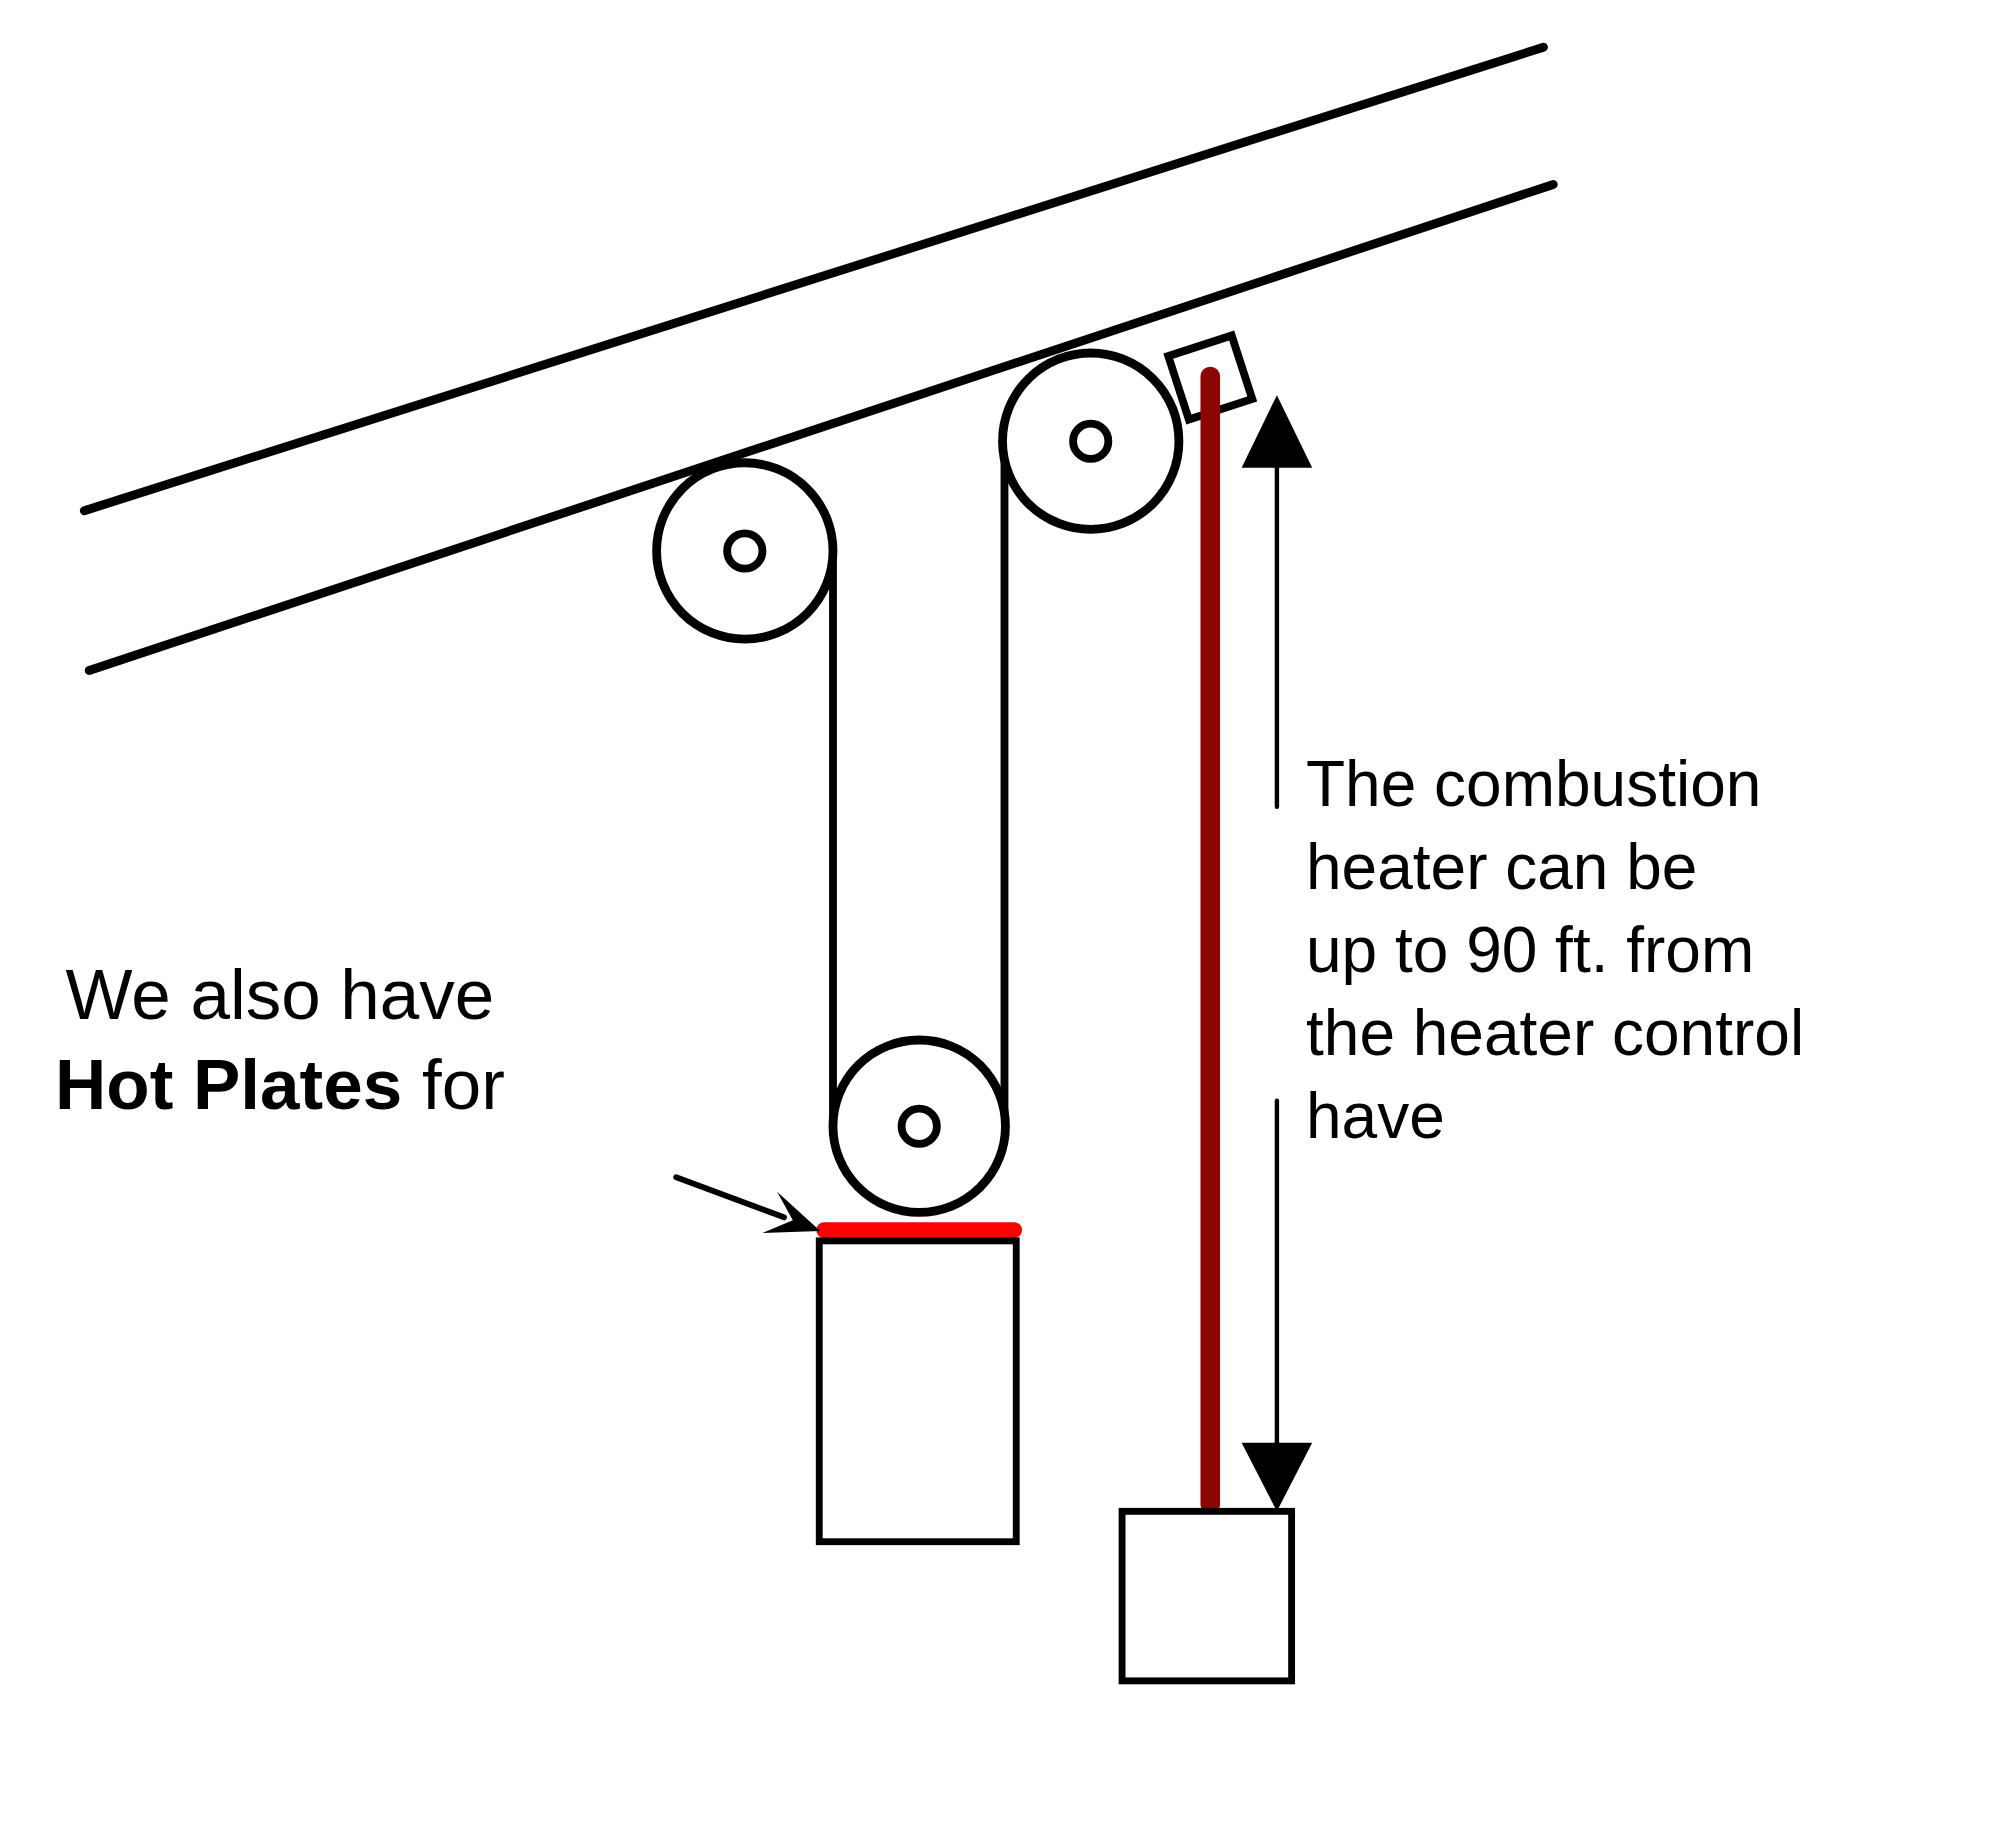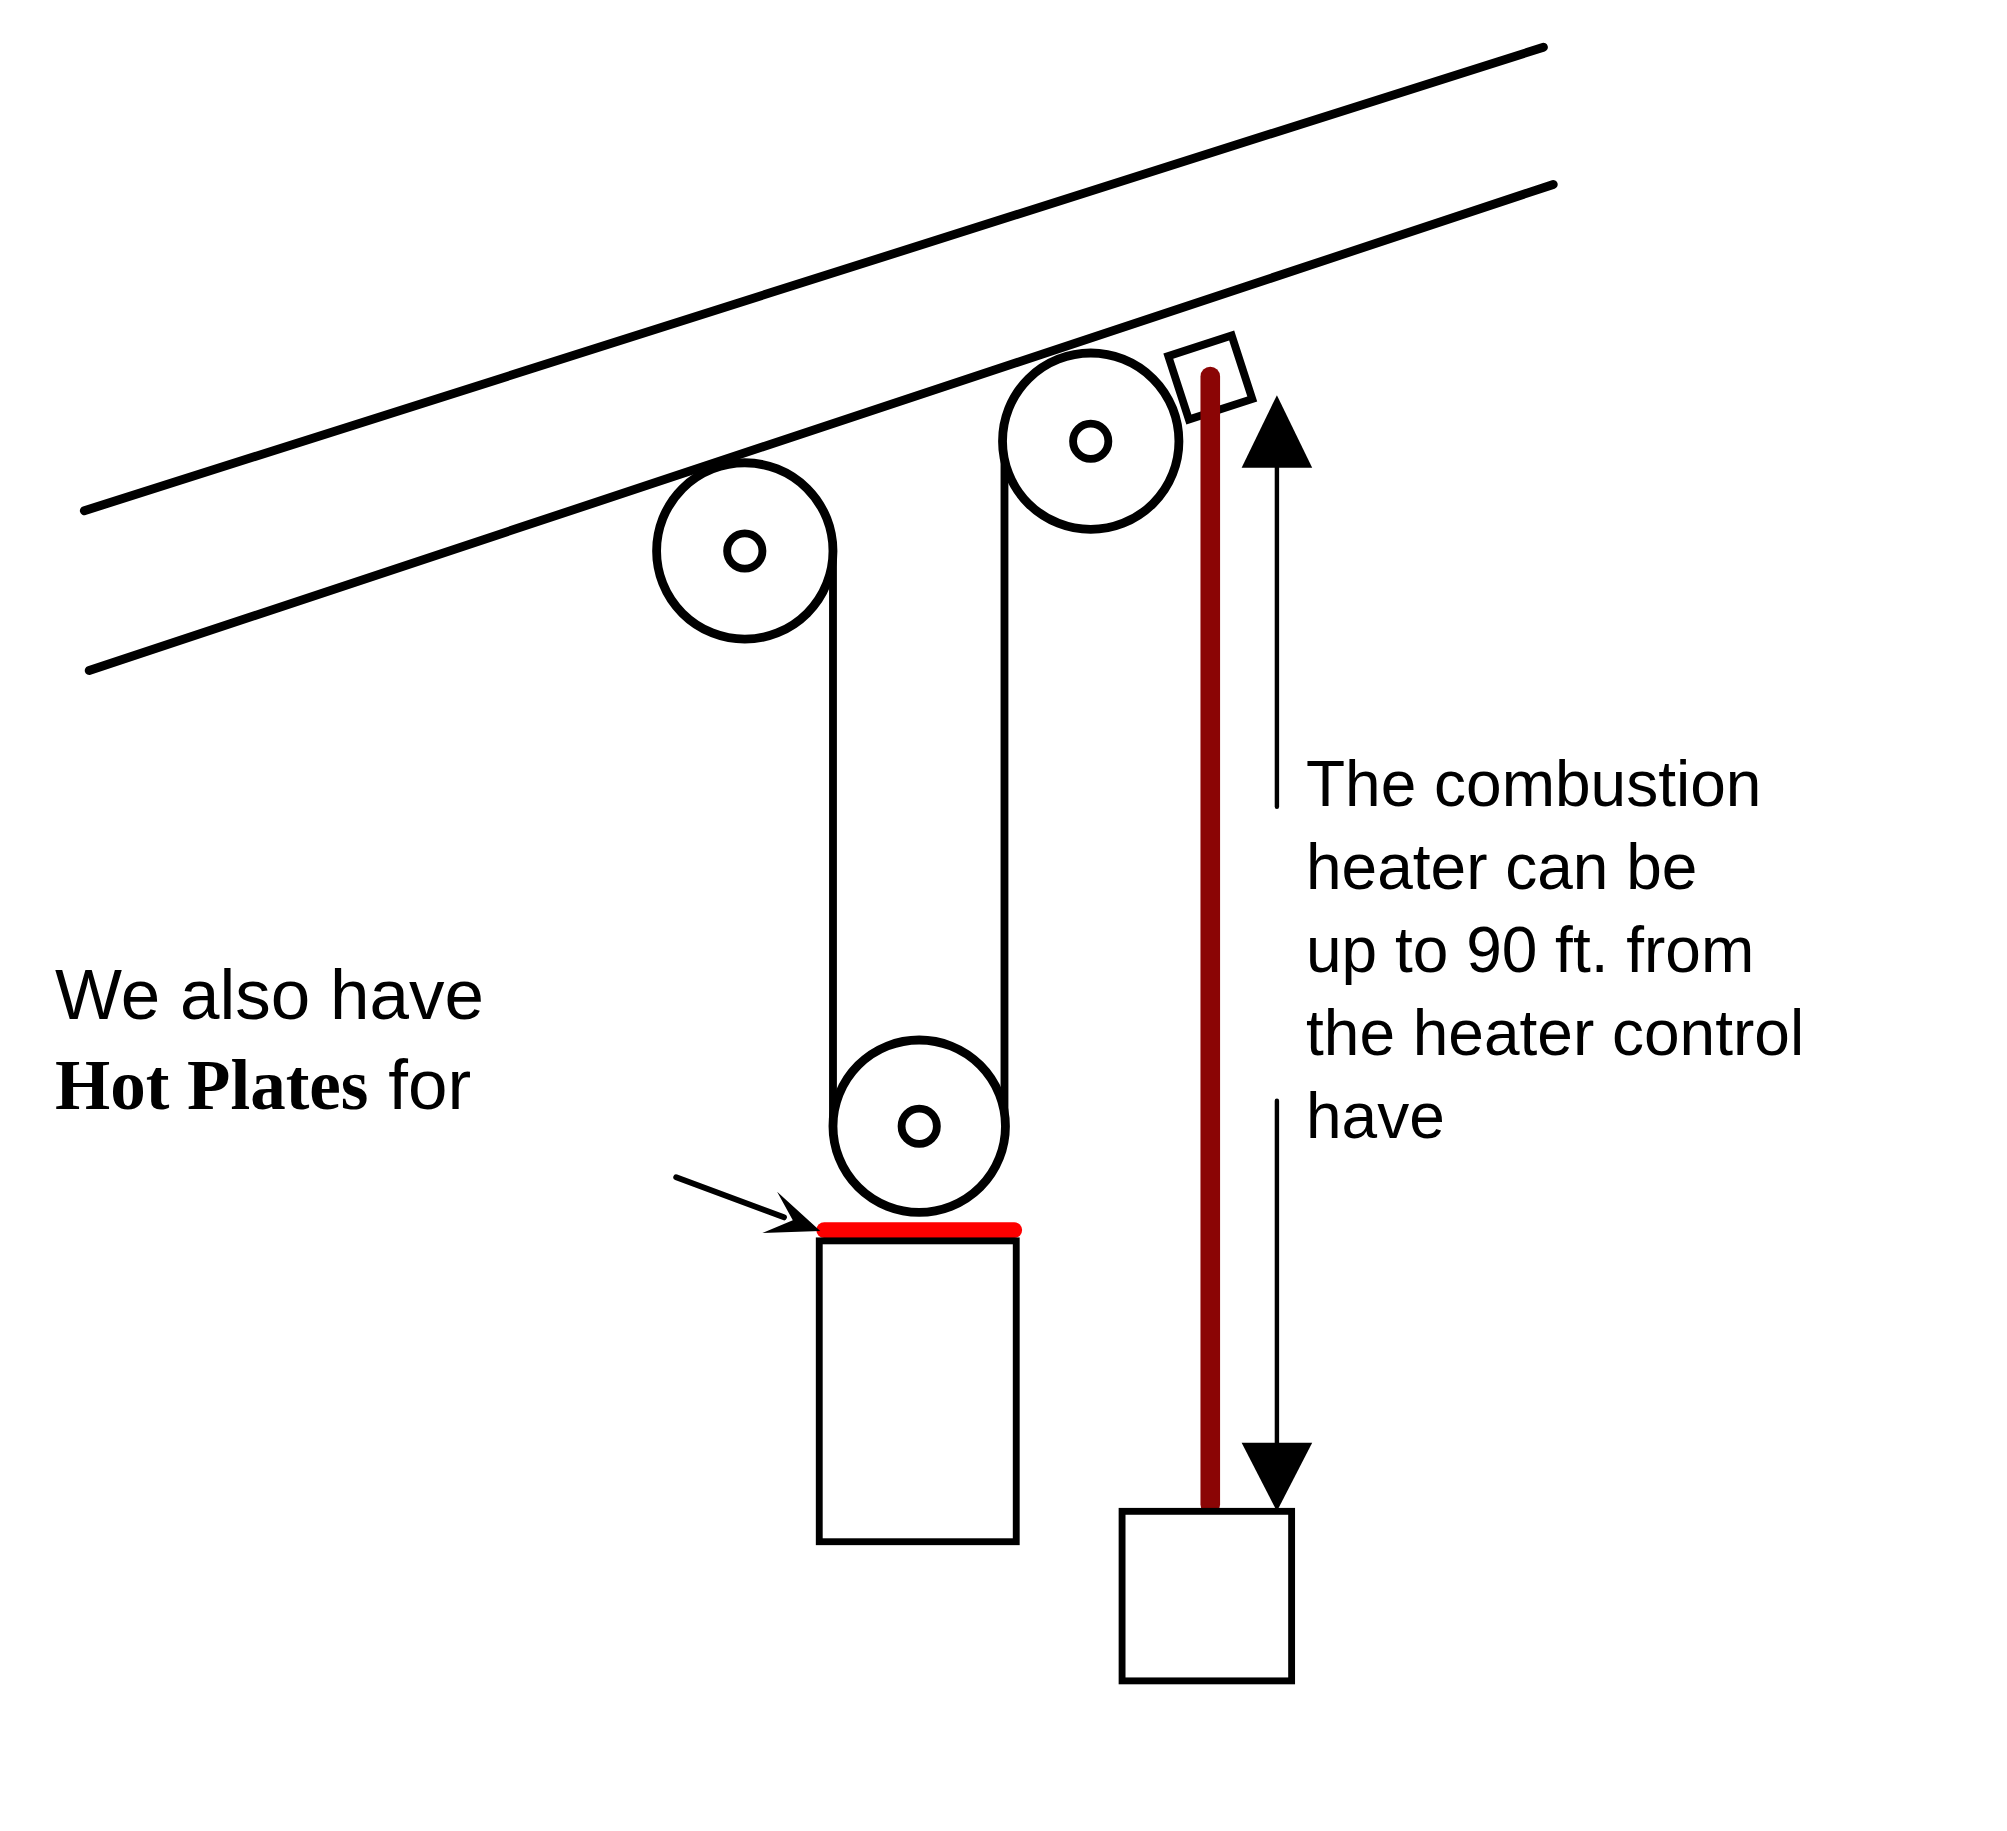--- a/index.html
+++ b/index.html
@@ -15,27 +15,27 @@
   .ink-line { stroke: #000000; fill: none; }
   .shape { stroke: #000000; fill: #ffffff; }
   .solid { fill: #000000; stroke: none; }
   .note {
     position: absolute;
     color: #000000;
     white-space: nowrap;
   }
   .note-left {
     left: 55px; top: 950px;
-    font-size: 71px; line-height: 90px;
+    font-size: 71px; line-height: 90px; text-align: center;
   }
   .note-right {
     left: 1306px; top: 743px;
     font-size: 64px; line-height: 83px;
   }
-  .b { font-weight: bold; font-family: Liberation Serif, serif; }
+  .b { font-weight: bold; }
 </style>
 </head>
 <body>
 
 <div id="canvas">
   <svg width="2007" height="1832" viewBox="0 0 2048 1869">
 
     <line class="ink-line" x1="86" y1="521" x2="1575" y2="48" stroke-width="9" stroke-linecap="round"></line>
     <line class="ink-line" x1="91" y1="684" x2="1585" y2="188" stroke-width="9" stroke-linecap="round"></line>
 

